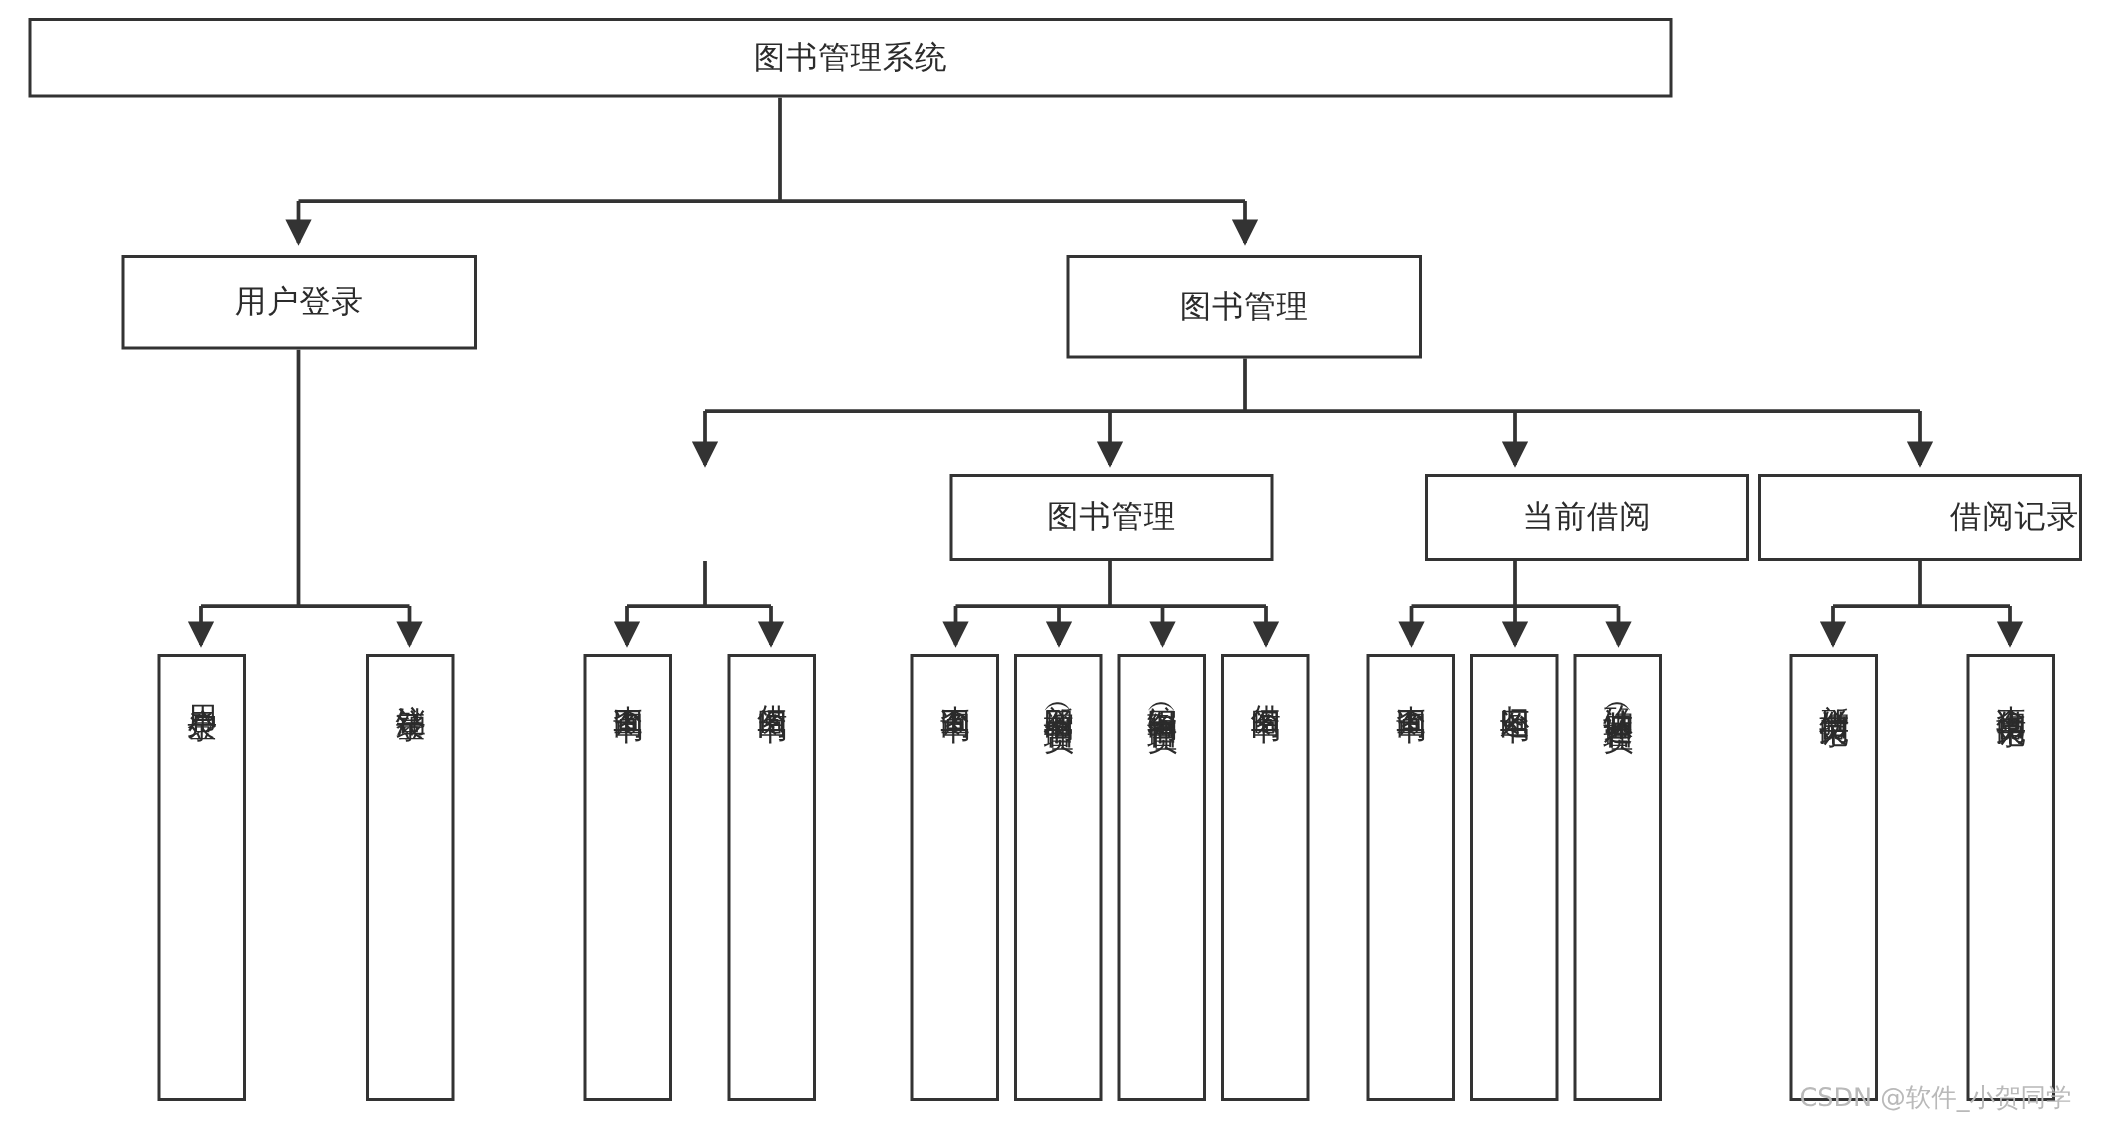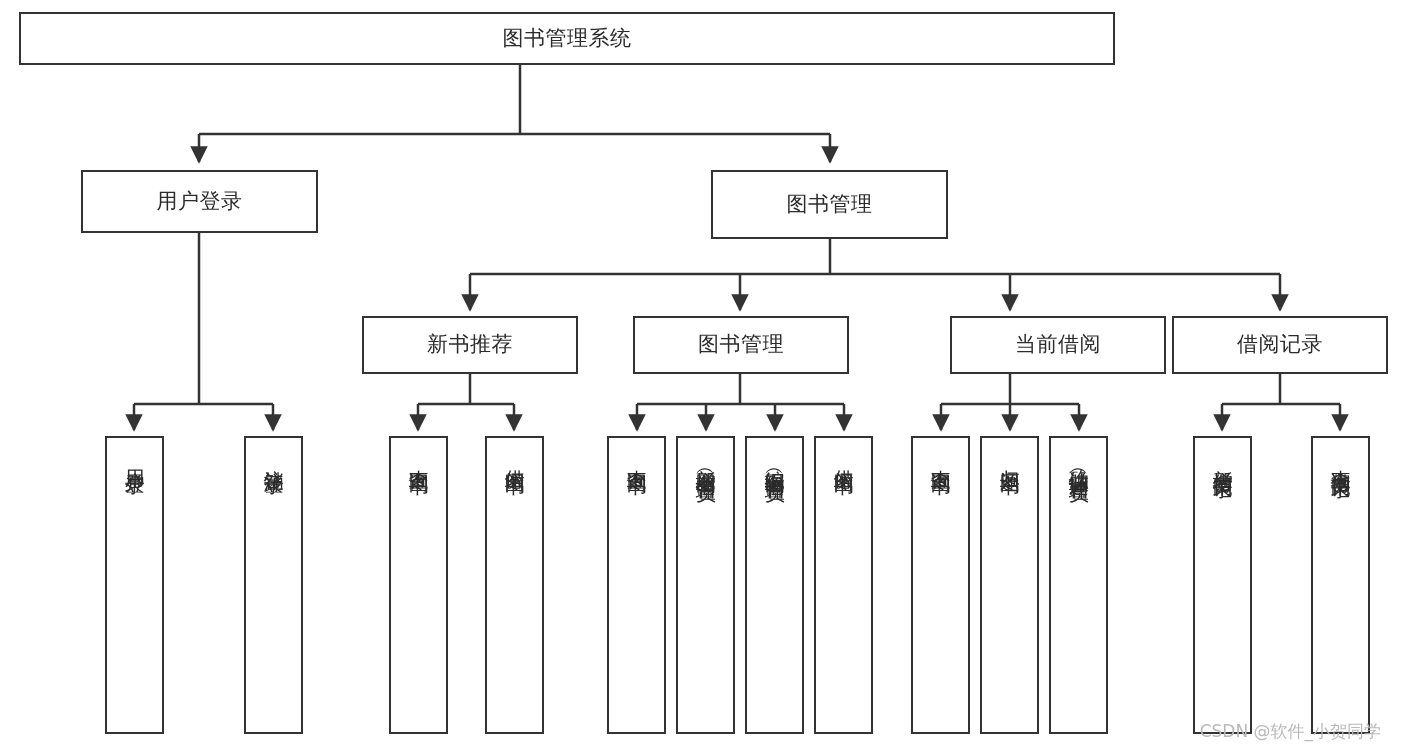--- a/index.html
+++ b/index.html
@@ -129,30 +129,27 @@
     <span class="lbl">图书管理系统</span>
   </div>
 
   <div class="node horiz" style="left:81px; top:170px; width:237px; height:63px;">
     <span class="lbl">用户登录</span>
   </div>
   <div class="node horiz" style="left:711px; top:170px; width:237px; height:69px;">
     <span class="lbl">图书管理</span>
   </div>
 
-  <div class="node horiz" style="left:362px; top:316px; width:216px; height:58px;">
-    <span class="lbl">新书推荐</span>
-  </div>
   <div class="node horiz" style="left:633px; top:316px; width:216px; height:58px;">
     <span class="lbl">图书管理</span>
   </div>
   <div class="node horiz" style="left:902px; top:316px; width:216px; height:58px;margin-left:48px;">
     <span class="lbl">当前借阅</span>
   </div>
-  <div class="node horiz" style="left:1172px; top:316px; width:216px; height:58px;">
+  <div class="node horiz" style="left:1172px; top:316px; width:216px; height:58px;justify-content:flex-end;">
     <span class="lbl">借阅记录</span>
   </div>
 
   <div class="node vert" style="left:105px; top:436px; width:59px; height:298px;">
     <span class="lbl">用户登录</span>
   </div>
   <div class="node vert" style="left:244px; top:436px; width:59px; height:298px;">
     <span class="lbl">注销登录</span>
   </div>
 

